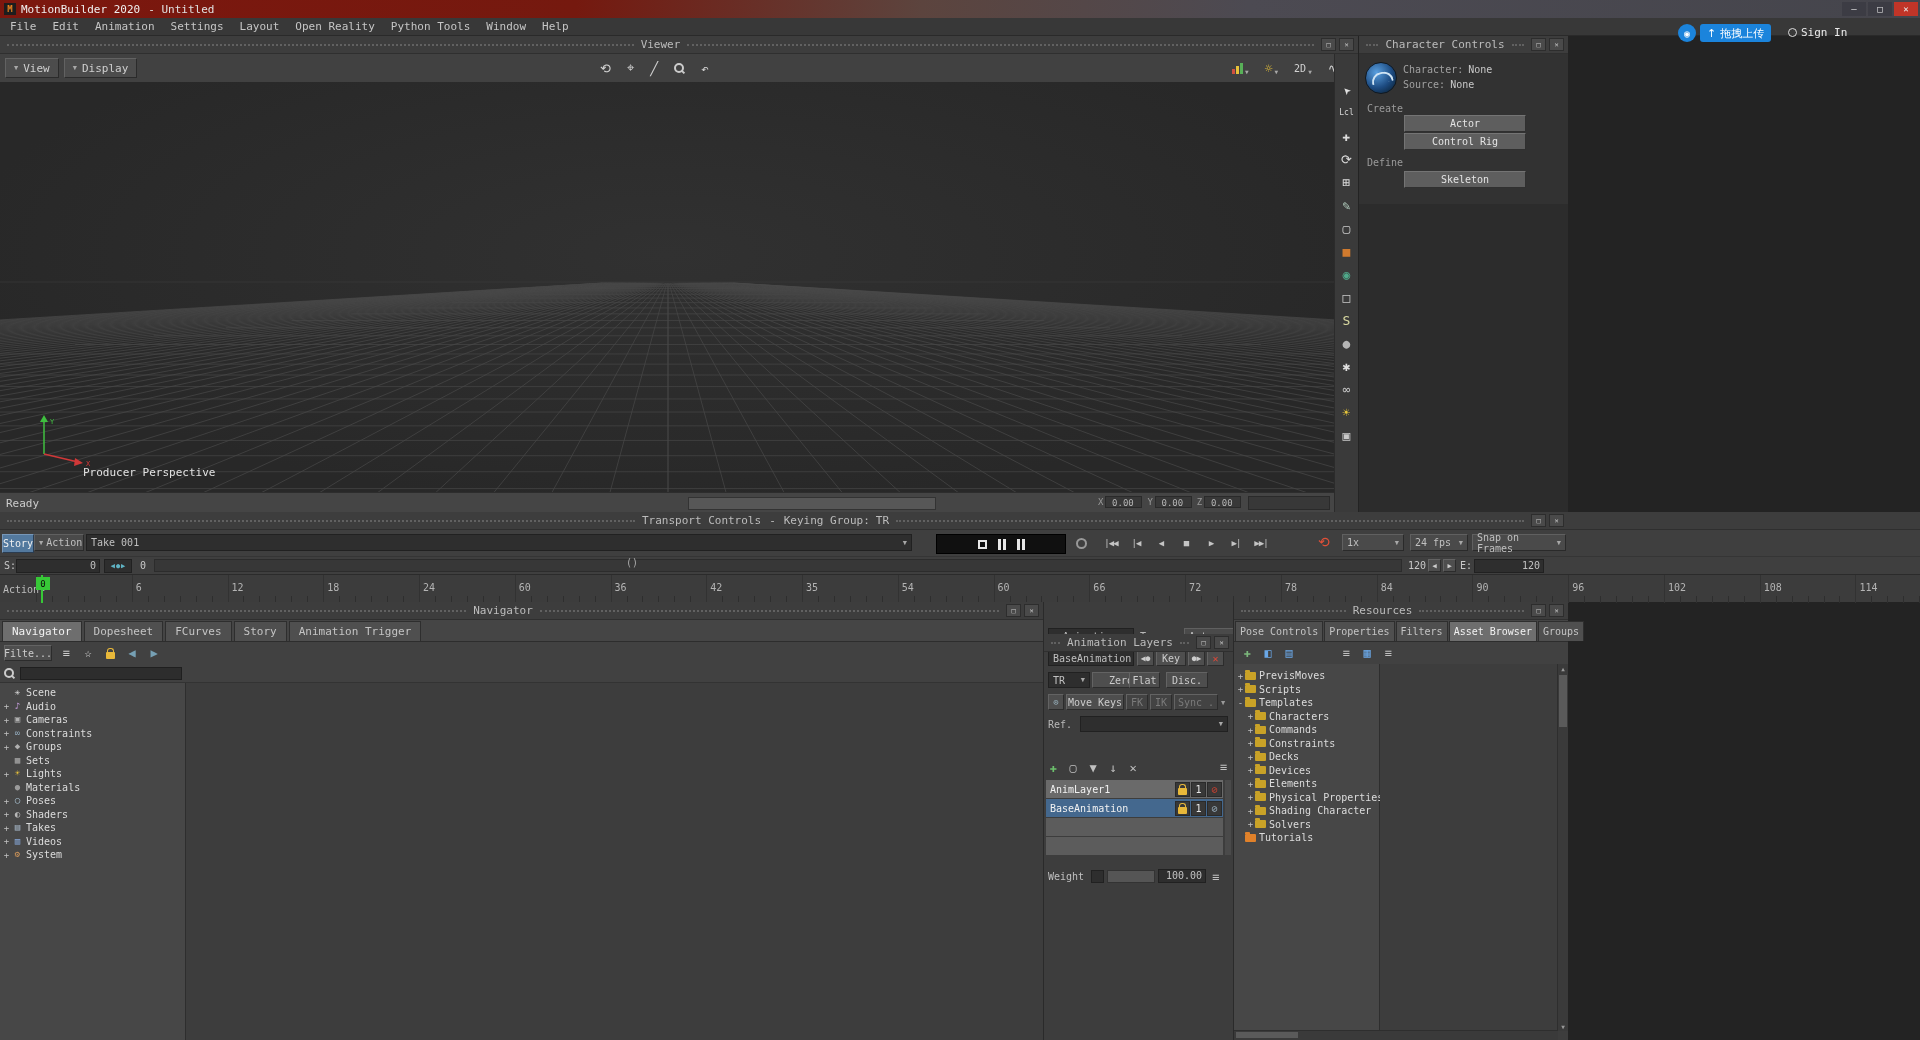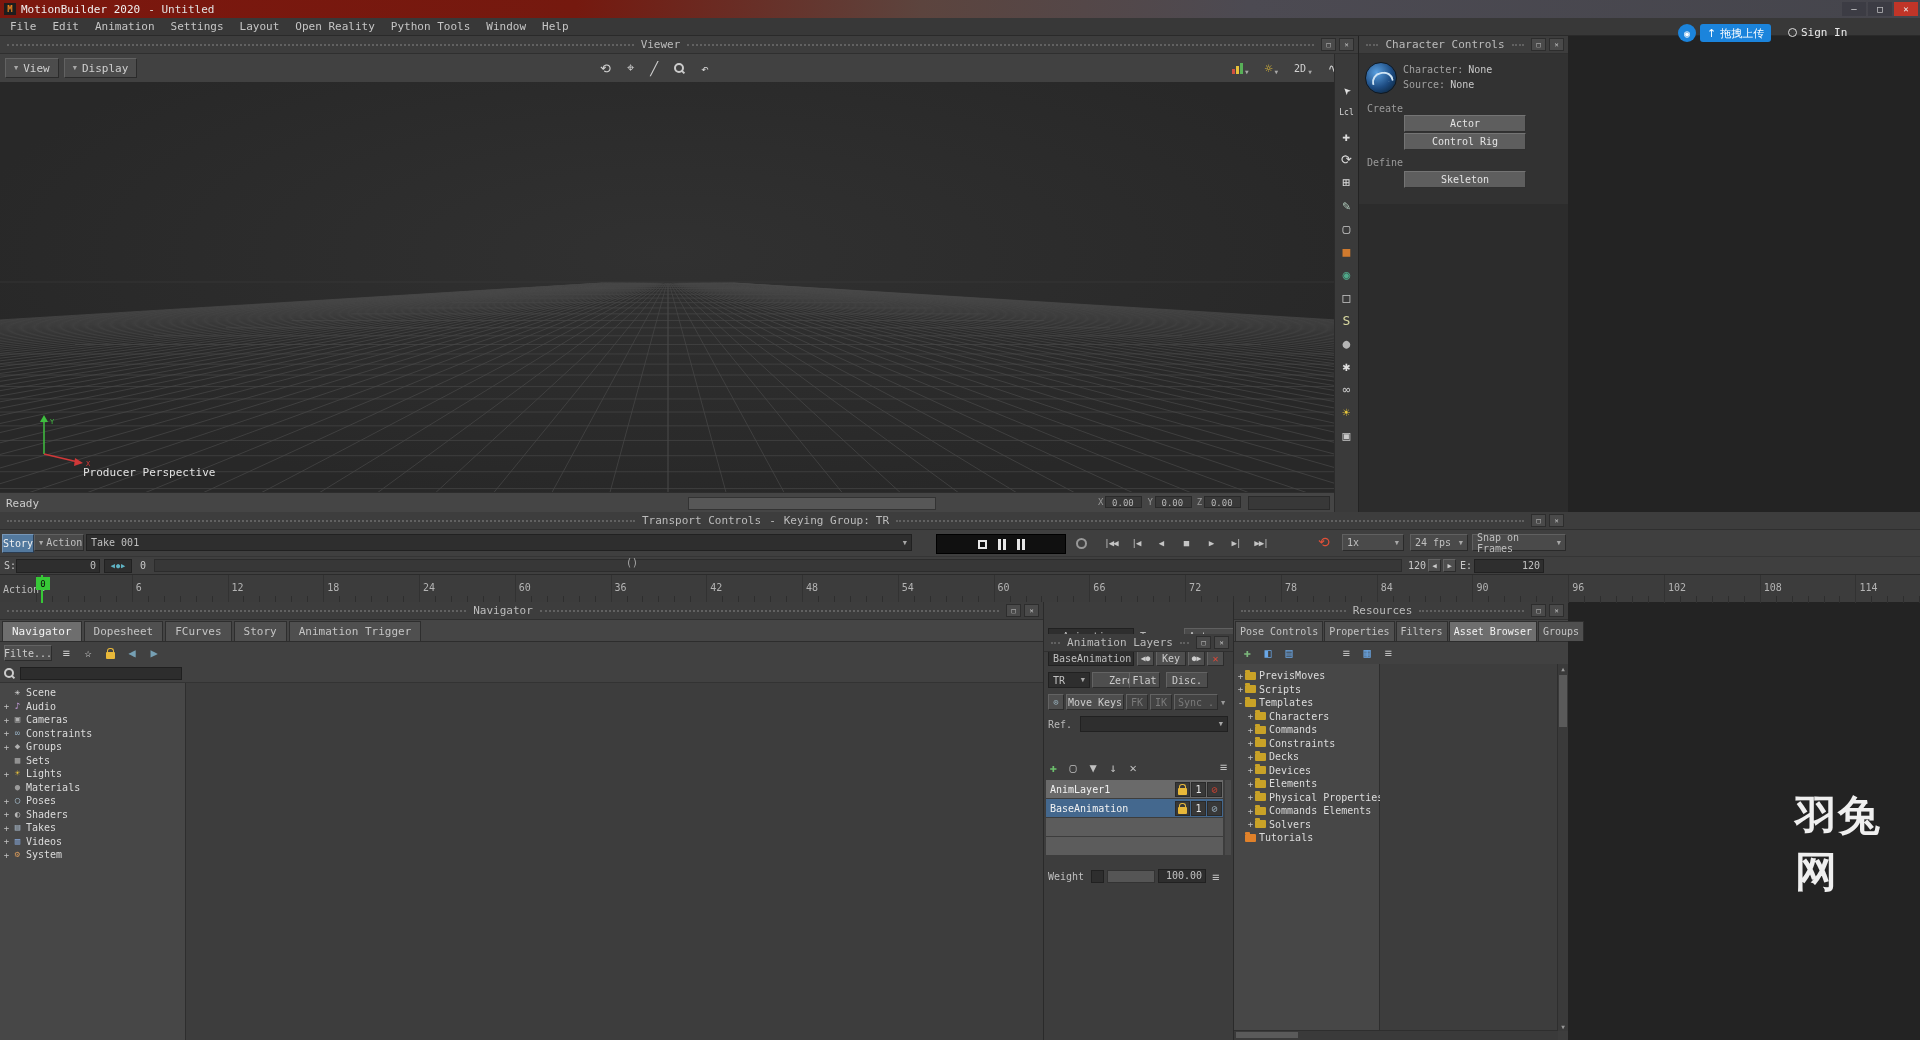--- a/index.html
+++ b/index.html
@@ -773,21 +773,21 @@
         <div class="tick" style="left: 1871.32px;"></div>
         <div class="tick" style="left: 1887.28px;"></div>
         <div class="ruler-num" style="left: 8px;">0</div>
         <div class="ruler-num" style="left: 103.76px;">6</div>
         <div class="ruler-num" style="left: 199.52px;">12</div>
         <div class="ruler-num" style="left: 295.28px;">18</div>
         <div class="ruler-num" style="left: 391.04px;">24</div>
         <div class="ruler-num" style="left: 486.8px;">60</div>
         <div class="ruler-num" style="left: 582.56px;">36</div>
         <div class="ruler-num" style="left: 678.32px;">42</div>
-        <div class="ruler-num" style="left: 774.08px;">48</div>
+        <div class="ruler-num" style="left: 774.08px;">35</div>
         <div class="ruler-num" style="left: 869.84px;">54</div>
         <div class="ruler-num" style="left: 965.6px;">60</div>
         <div class="ruler-num" style="left: 1061.36px;">66</div>
         <div class="ruler-num" style="left: 1157.12px;">72</div>
         <div class="ruler-num" style="left: 1252.88px;">78</div>
         <div class="ruler-num" style="left: 1348.64px;">84</div>
         <div class="ruler-num" style="left: 1444.4px;">90</div>
         <div class="ruler-num" style="left: 1540.16px;">96</div>
         <div class="ruler-num" style="left: 1635.92px;">102</div>
         <div class="ruler-num" style="left: 1731.68px;">108</div>
@@ -1070,21 +1070,21 @@
             <div class="tree-label">Elements</div>
           </div>
           <div class="tree-row" style="padding-left: 12px;">
             <div class="expander">+</div>
             <div class="folder" style="background: rgb(201, 162, 39);"></div>
             <div class="tree-label">Physical Properties</div>
           </div>
           <div class="tree-row" style="padding-left: 12px;">
             <div class="expander">+</div>
             <div class="folder" style="background: rgb(201, 162, 39);"></div>
-            <div class="tree-label">Commands Elements</div>
+            <div class="tree-label">Shading Character</div>
           </div>
           <div class="tree-row" style="padding-left: 12px;">
             <div class="expander">+</div>
             <div class="folder" style="background: rgb(201, 162, 39);"></div>
             <div class="tree-label">Solvers</div>
           </div>
           <div class="tree-row" style="padding-left: 2px;">
             <div class="expander"> </div>
             <div class="folder" style="background: rgb(224, 129, 42);"></div>
             <div class="tree-label">Tutorials</div>
@@ -1104,15 +1104,14 @@
 
   <div id="site-logo">◉</div>
   <div id="upload-btn">
     <span>↑</span>
     <span>拖拽上传</span>
   </div>
   <div id="signin">
     <div class="user-dot"></div>
     <span>Sign In</span>
   </div>
-  <div id="watermark">羽兔网</div>
 
 </div>
 
 </body></html>

